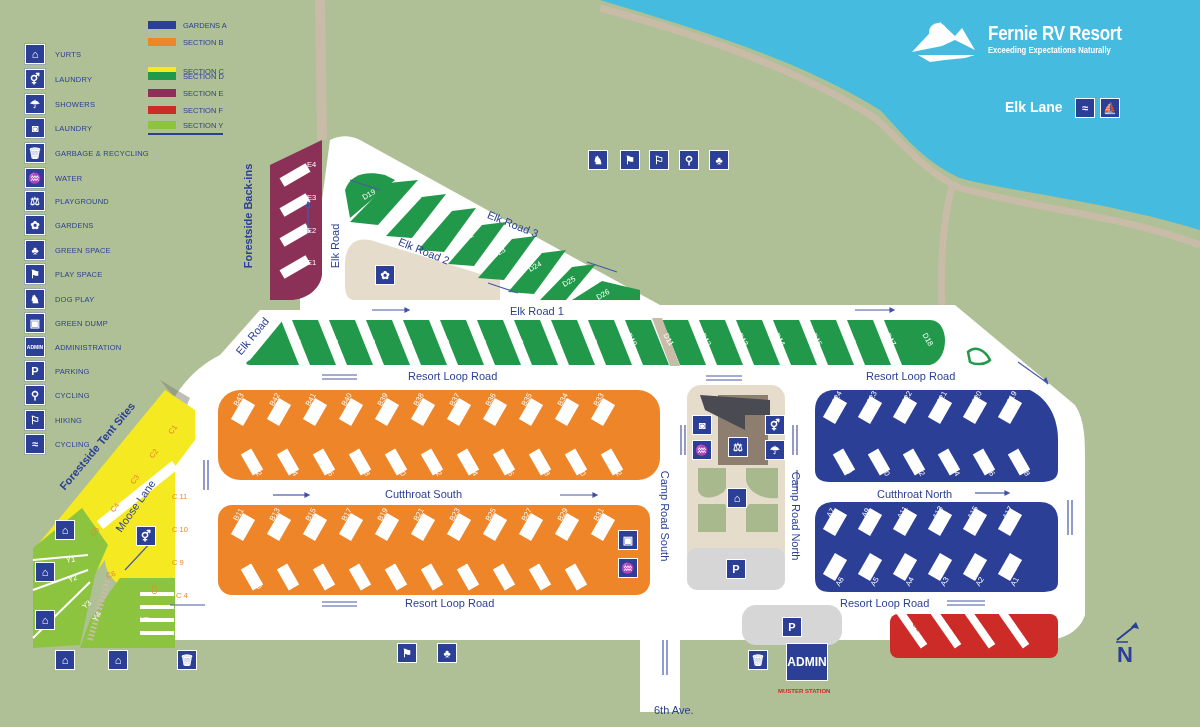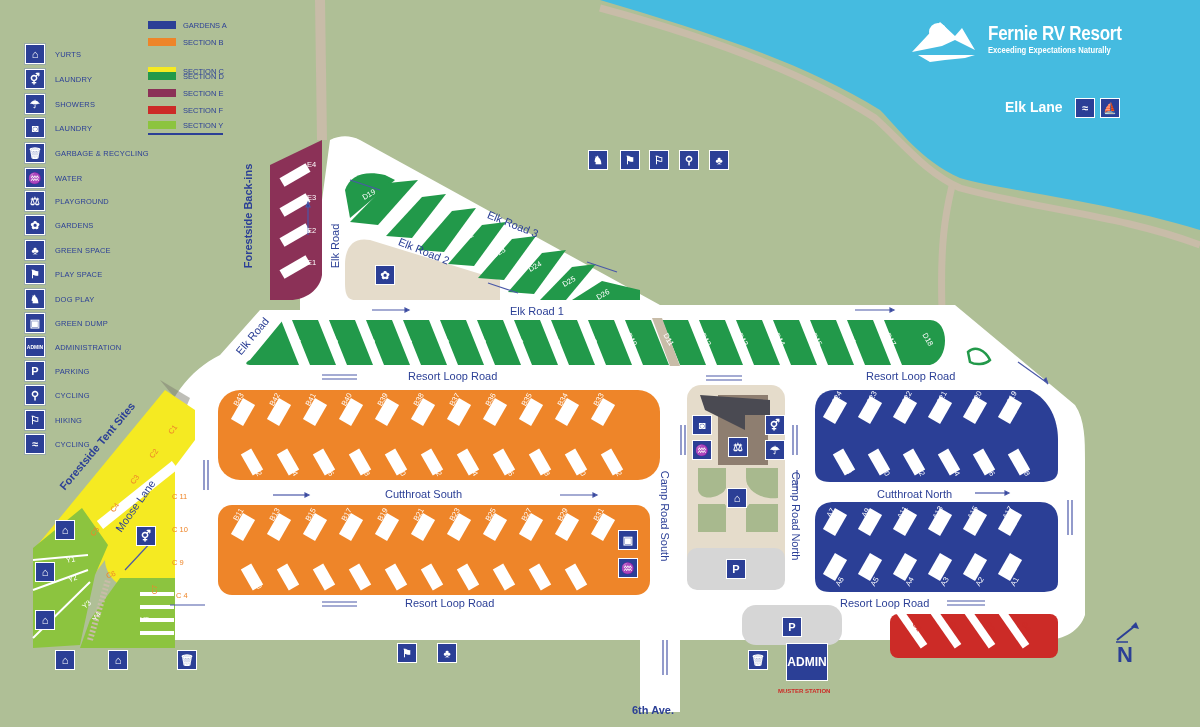--- a/index.html
+++ b/index.html
@@ -399,21 +399,21 @@
 <div class="road-label" style="left:230px;top:330px;transform:rotate(-50deg)">Elk Road</div>
 <div class="road-label" style="left:408px;top:370px">Resort Loop Road</div>
 <div class="road-label" style="left:866px;top:370px">Resort Loop Road</div>
 <div class="road-label" style="left:405px;top:597px">Resort Loop Road</div>
 <div class="road-label" style="left:840px;top:597px">Resort Loop Road</div>
 <div class="road-label" style="left:385px;top:488px">Cutthroat  South</div>
 <div class="road-label" style="left:877px;top:488px">Cutthroat  North</div>
 <div class="road-label" style="left:620px;top:510px;transform:rotate(90deg)">Camp Road South</div>
 <div class="road-label" style="left:752px;top:510px;transform:rotate(90deg)">Camp Road North</div>
 <div class="road-label" style="left:105px;top:500px;transform:rotate(-55deg)">Moose Lane</div>
-<div class="road-label" style="left:632px;top:704px;font-weight:bold">6th Ave.</div>
+<div class="road-label" style="left:654px;top:704px;font-weight:normal">6th Ave.</div>
 <div class="road-label" style="left:196px;top:210px;transform:rotate(-90deg);font-weight:bold">Forestside Back-ins</div>
 <div class="road-label" style="left:42px;top:440px;transform:rotate(-50deg);font-weight:bold">Forestside Tent Sites</div>
 
 <div class="site" style="left:307px;top:160px;color:#fff">E4</div>
 <div class="site" style="left:307px;top:193px;color:#fff">E3</div>
 <div class="site" style="left:307px;top:226px;color:#fff">E2</div>
 <div class="site" style="left:307px;top:258px;color:#fff">E1</div>
 
 <div class="site" style="left:362px;top:190px;color:#fff;transform:rotate(-30deg)">D19</div>
 <div class="site" style="left:396px;top:205px;color:#fff;transform:rotate(-30deg)">D20</div>

